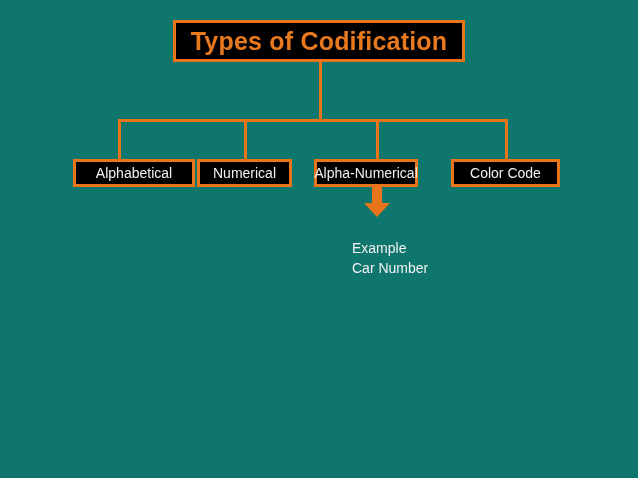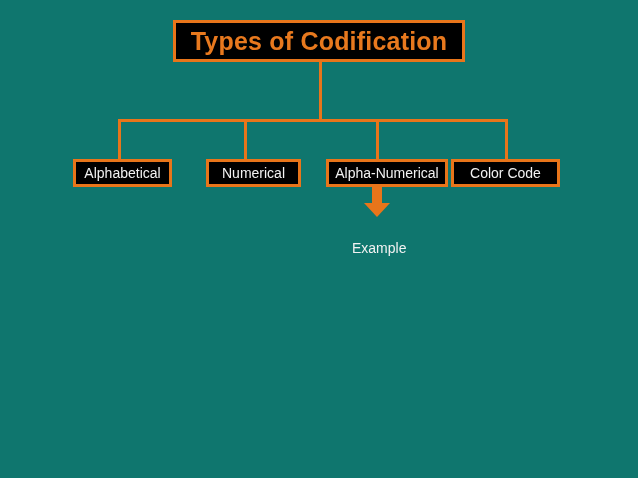--- a/index.html
+++ b/index.html
@@ -77,23 +77,23 @@
     display: flex;
     align-items: center;
     justify-content: center;
   }
   .leaf span {
     color: #F2F2F2;
     font-size: 14px;
     line-height: 1;
     white-space: nowrap;
   }
-  .leaf-1 { left: 73px;  width: 99px; }
-  .leaf-2 { left: 206px; width: 95px; }
-  .leaf-3 { left: 326px; width: 122px; }
+  .leaf-1 { left: 73px;  width: 122px; }
+  .leaf-2 { left: 197px; width: 95px; }
+  .leaf-3 { left: 314px; width: 104px; }
   .leaf-4 { left: 451px; width: 109px; }
 
   
   .arrow-shaft {
     position: absolute;
     left: 372px;
     top: 187px;
     width: 10px;
     height: 19px;
     background: #E8751A;
@@ -148,15 +148,16 @@
   </div>
   <div class="leaf leaf-4">
     <span>Color Code</span>
   </div>
 
   <div class="arrow-shaft"></div>
   <div class="arrow-head"></div>
 
   <div class="note">
     <div>Example</div>
+    <div>Car Number</div>
   </div>
 
 </div>
 
 </body></html>

